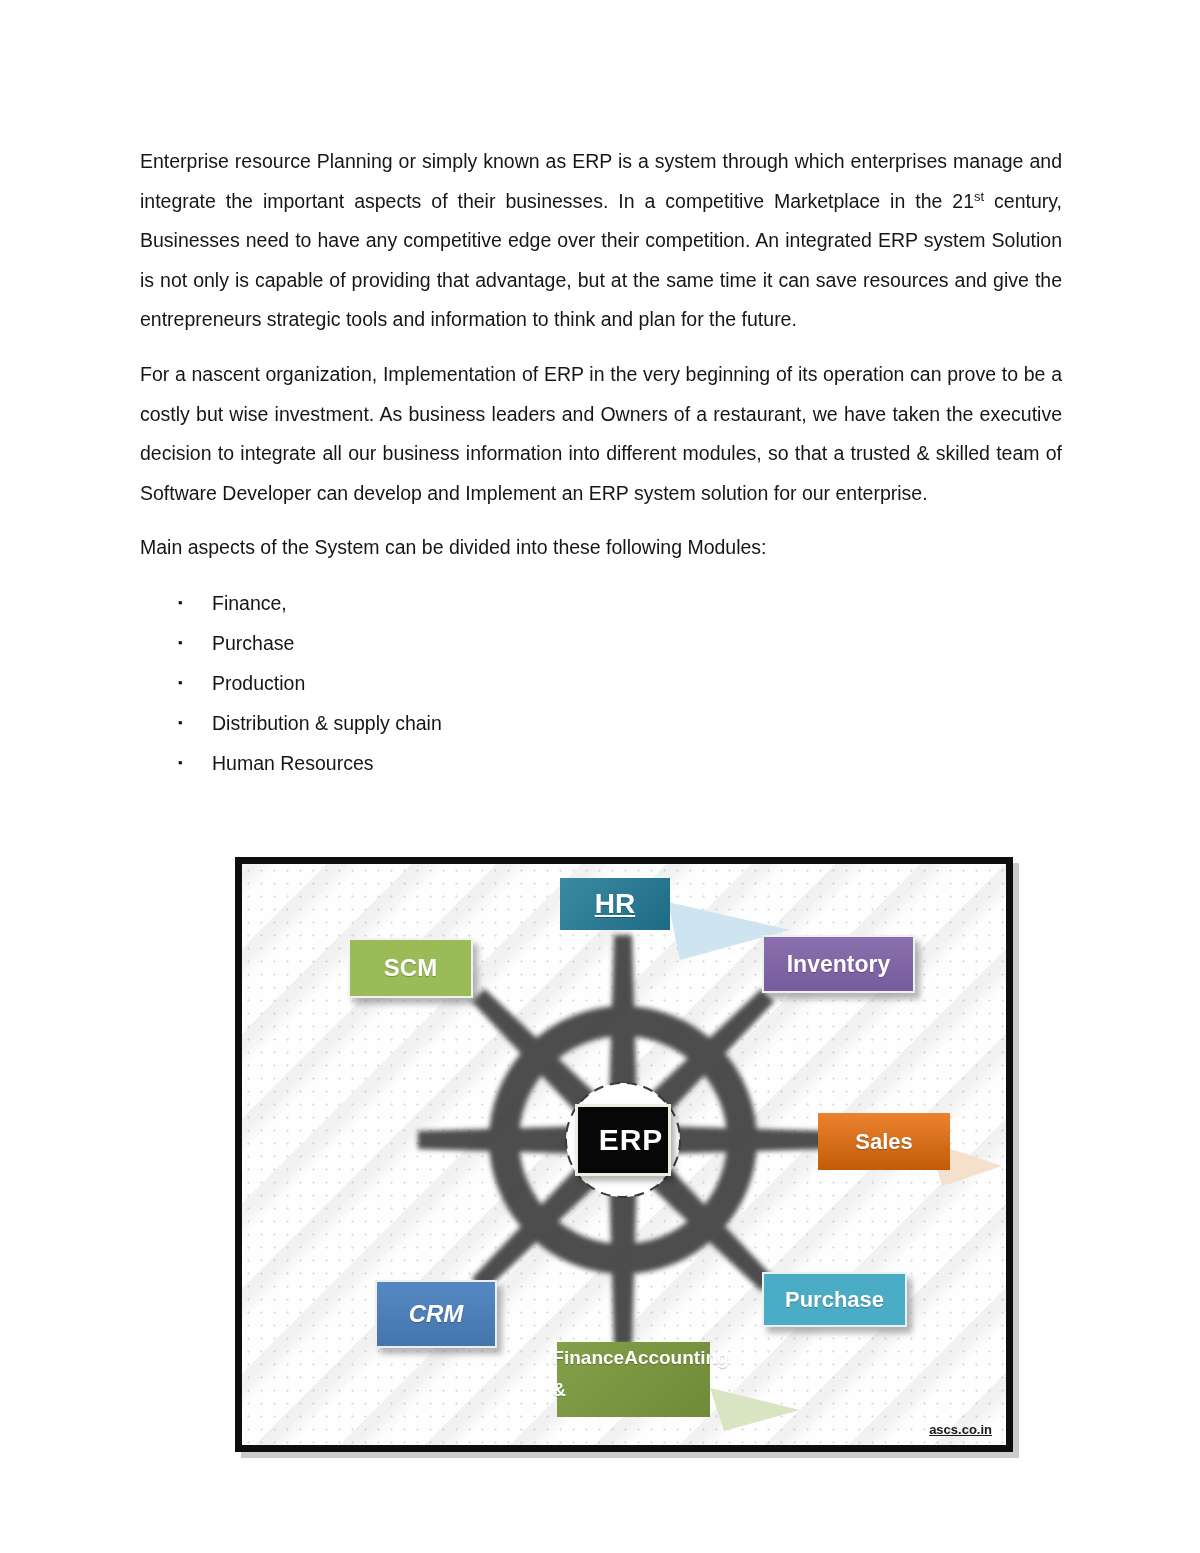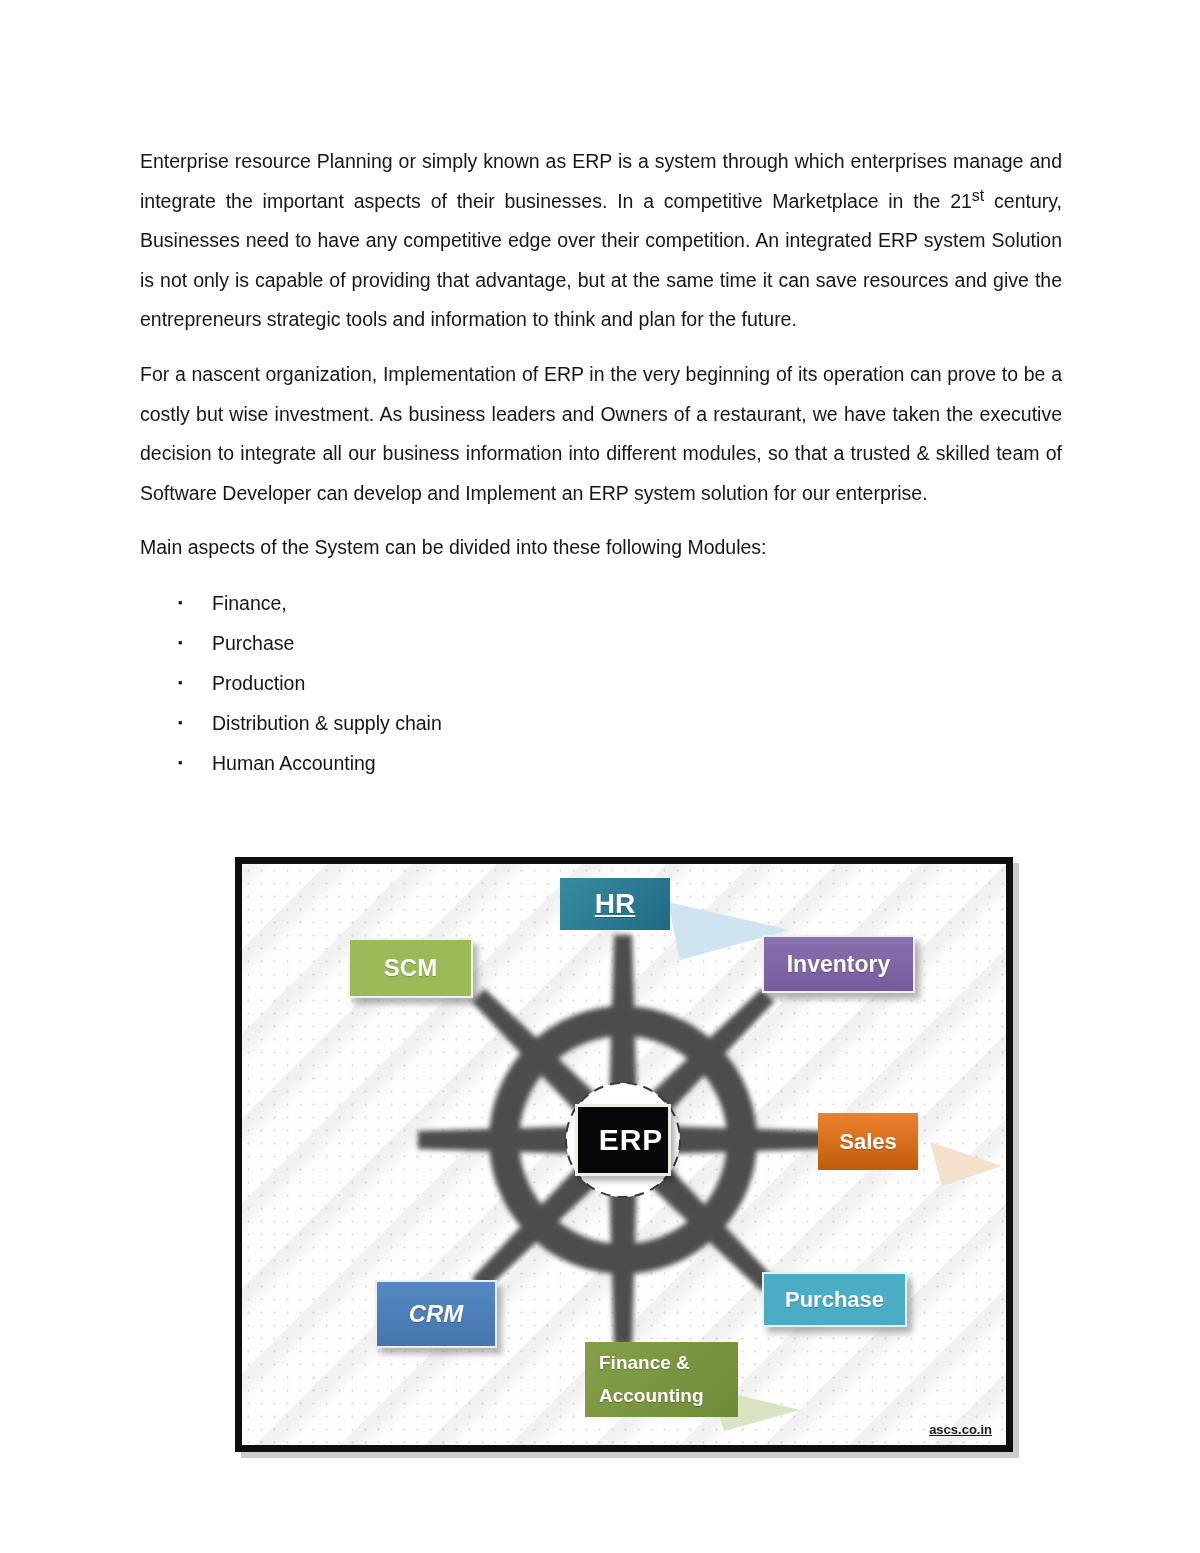--- a/index.html
+++ b/index.html
@@ -15,21 +15,21 @@
   
   .textblock {
     position:absolute; left:140px; top:142px; width:922px;
   }
   .para {
     font-size:19.5px; line-height:39.6px;
     text-align:justify; text-justify:inter-word;
     margin:0 0 15px 0;
     color:#161616;
   }
-  .para sup { font-size:16px; line-height:0; }
+  .para sup { font-size:13px; line-height:0; }
   .lead-line {
     font-size:19.5px; line-height:39.6px;
     margin:4px 0 0 0;
   }
   ul.mods {
     list-style:none; margin:15px 0 0 0; padding:0;
   }
   ul.mods li {
     position:relative; line-height:40px; font-size:19.5px;
     padding-left:72px;
@@ -65,30 +65,30 @@
   .mod-hr        { left:318px; top:14px;  width:110px; height:52px; font-size:28px;
                    background:linear-gradient(135deg,#3a8ba2,#1e6a84); box-shadow:none;text-decoration:underline; }
   .mod-inventory { left:520px; top:71px;  width:153px; height:58px; font-size:23px;
                    background:linear-gradient(180deg,#8a70ae,#775c9d); border:2px solid #efefef; }
   .mod-scm       { left:106px; top:74px;  width:125px; height:60px; font-size:24px;
                    background:#9bbb59; border:2px solid #f2f2f2; }
   .mod-eng       { left:53px;  top:241px; width:138px; height:82px; font-size:16px;
                    background:linear-gradient(180deg,#c65854,#b04a47); border:2px solid #f0ece4;
                    flex-direction:column; align-items:flex-start; justify-content:center;
                    padding-left:12px; line-height:1.75; }
-  .mod-sales     { left:576px; top:249px; width:100px; height:57px; font-size:22px;
+  .mod-sales     { left:576px; top:249px; width:132px; height:57px; font-size:22px;
                    background:linear-gradient(180deg,#ec8230,#c05c08); box-shadow:none; }
   .mod-crm       { left:133px; top:416px; width:122px; height:68px; font-size:24px;
                    background:linear-gradient(180deg,#5588c2,#4575ad); border:2px solid #eeeeee;font-style:italic; }
   .mod-purchase  { left:520px; top:408px; width:145px; height:55px; font-size:22px;
                    background:#4bacc6; border:2px solid #e8f2f5; }
   .mod-finance   { left:315px; top:478px; width:153px; height:75px; font-size:19px;
                    background:linear-gradient(135deg,#85a04a,#6f8b38); box-shadow:none;
-                   flex-direction:column; align-items:flex-start; justify-content:center;
-                   padding-left:14px; line-height:1.7;margin-left:28px; }
+                   flex-direction:row; align-items:flex-start; justify-content:center;
+                   padding-left:14px; line-height:1.7; }
 
   .erp-box {
     position:absolute; left:333px; top:240px; width:96px; height:72px;
     box-sizing:border-box;
     background:#070707; border:3px solid #efece2;
     box-shadow:4px 5px 6px rgba(0,0,0,0.3);
     display:flex; align-items:center; justify-content:center;
     color:#ffffff; font-weight:bold; font-size:30px; letter-spacing:1px;padding-left:16px;
   }
 
@@ -109,21 +109,21 @@
 
     <p class="para">For a nascent organization, Implementation of ERP in the very beginning of its operation can prove to be a costly but wise investment. As business leaders and Owners of a restaurant, we have taken the executive decision to integrate all our business information into different modules, so that a trusted &amp; skilled team of Software Developer can develop and Implement an ERP system solution for our enterprise.</p>
 
     <p class="lead-line">Main aspects of the System can be divided into these following Modules:</p>
 
     <ul class="mods">
       <li><span class="bullet">▪</span><span>Finance,</span></li>
       <li><span class="bullet">▪</span><span>Purchase</span></li>
       <li><span class="bullet">▪</span><span>Production</span></li>
       <li><span class="bullet">▪</span><span>Distribution &amp; supply chain</span></li>
-      <li><span class="bullet">▪</span><span>Human Accounting</span></li>
+      <li><span class="bullet">▪</span><span>Human Resources</span></li>
     </ul>
   </div>
 
   <div class="frame">
 
     <svg viewBox="0 0 764 581">
       <defs>
         <filter id="soft" x="-20%" y="-20%" width="140%" height="140%">
           <feGaussianBlur stdDeviation="2.4"></feGaussianBlur>
         </filter>

